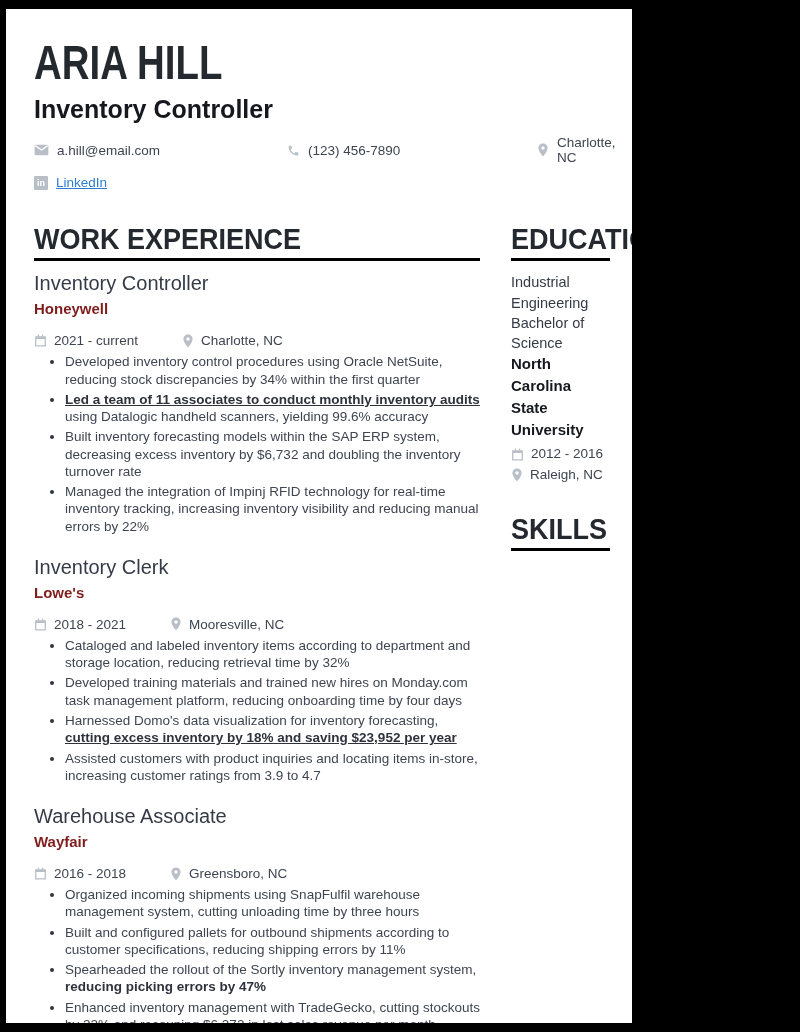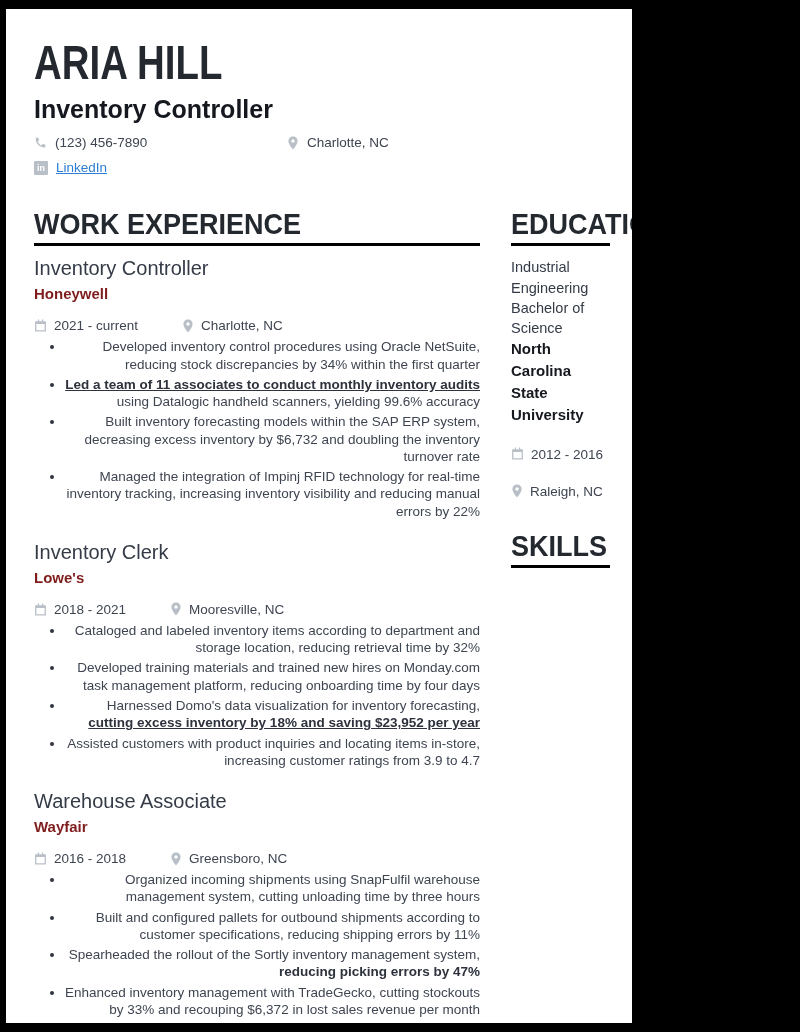--- a/index.html
+++ b/index.html
@@ -45,44 +45,53 @@
     border-bottom: 3px solid #000; padding-bottom: 4px; line-height: 1.0;
     margin-bottom: 11px;
   }
   .section + .section { margin-top: 32px; }
   
   .job { margin-bottom: 21px; }
   .job-title { font-size: 20px; font-weight: 400; color: #343b47; line-height: 1.15; }
   .company { font-size: 15px; font-weight: bold; color: #7f1d1d; margin-top: 5px; }
   .meta { display: flex; align-items: center; gap: 44px; margin-top: 16px; font-size: 13.5px; color: #3e4551; }
   .meta .m-item { display: flex; align-items: center; gap: 7px; }
-  ul.bullets { margin-top: 5px; padding-left: 31px; list-style: disc; text-align: right; }
+  ul.bullets { margin-top: 5px; padding-left: 31px; list-style: disc; }
   ul.bullets li { font-size: 13.5px; line-height: 1.28; color: #3e4551; margin-bottom: 3px; }
   ul.bullets li::marker { color: #30353f; }
   .seg-b { font-weight: bold; color: #2d323c; }
   .seg-u { text-decoration: underline; }
   
   .edu-line { font-size: 14.5px; color: #343b47; line-height: 1.4; }
   .edu-school { font-size: 15px; font-weight: bold; color: #15181e; line-height: 1.45; margin-bottom: 2px; }
-  .edu-meta { display: flex; align-items: flex-start; gap: 7px; font-size: 13.5px; color: #3e4551; margin-top: 22px; }
+  .edu-meta { display: flex; align-items: flex-end; gap: 7px; font-size: 13.5px; color: #3e4551; margin-top: 6px; }
   
   ul.skills { padding-left: 19px; list-style: disc; margin-top: 2px; }
   ul.skills li { font-size: 13.5px; color: #3e4551; margin-bottom: 5.5px; line-height: 1.05; }
   ul.skills li::marker { color: #30353f; }
 </style>
 </head>
 <body>
 
 <div class="page">
 
   <header>
     <h1 class="name"><span class="squeeze80">ARIA HILL</span></h1>
     <div class="subtitle">Inventory Controller</div>
 
     <div class="contact">
+      <div class="c-item">
+        <span class="icn">
+          <svg width="15" height="12" viewBox="0 0 24 19">
+              <rect x="1" y="1" width="22" height="17" rx="2" fill="#b9bfc7"></rect>
+              <path d="M2 2.5l10 7 10-7" stroke="#ffffff" stroke-width="2" fill="none"></path>
+            </svg>
+        </span>
+        <span>a.hill@email.com</span>
+      </div>
       <div class="c-item">
         <span class="icn">
           <svg width="13" height="13" viewBox="0 0 24 24" fill="#b9bfc7">
               <path d="M6.62 10.79a15.05 15.05 0 0 0 6.59 6.59l2.2-2.2a1 1 0 0 1 1.02-.24c1.12.37 2.32.57 3.57.57a1 1 0 0 1 1 1V20a1 1 0 0 1-1 1C10.07 21 3 13.93 3 4a1 1 0 0 1 1-1h3.5a1 1 0 0 1 1 1c0 1.25.2 2.45.57 3.57a1 1 0 0 1-.25 1.02l-2.2 2.2z"></path>
             </svg>
         </span>
         <span>(123) 456-7890</span>
       </div>
       <div class="c-item">
         <span class="icn">

